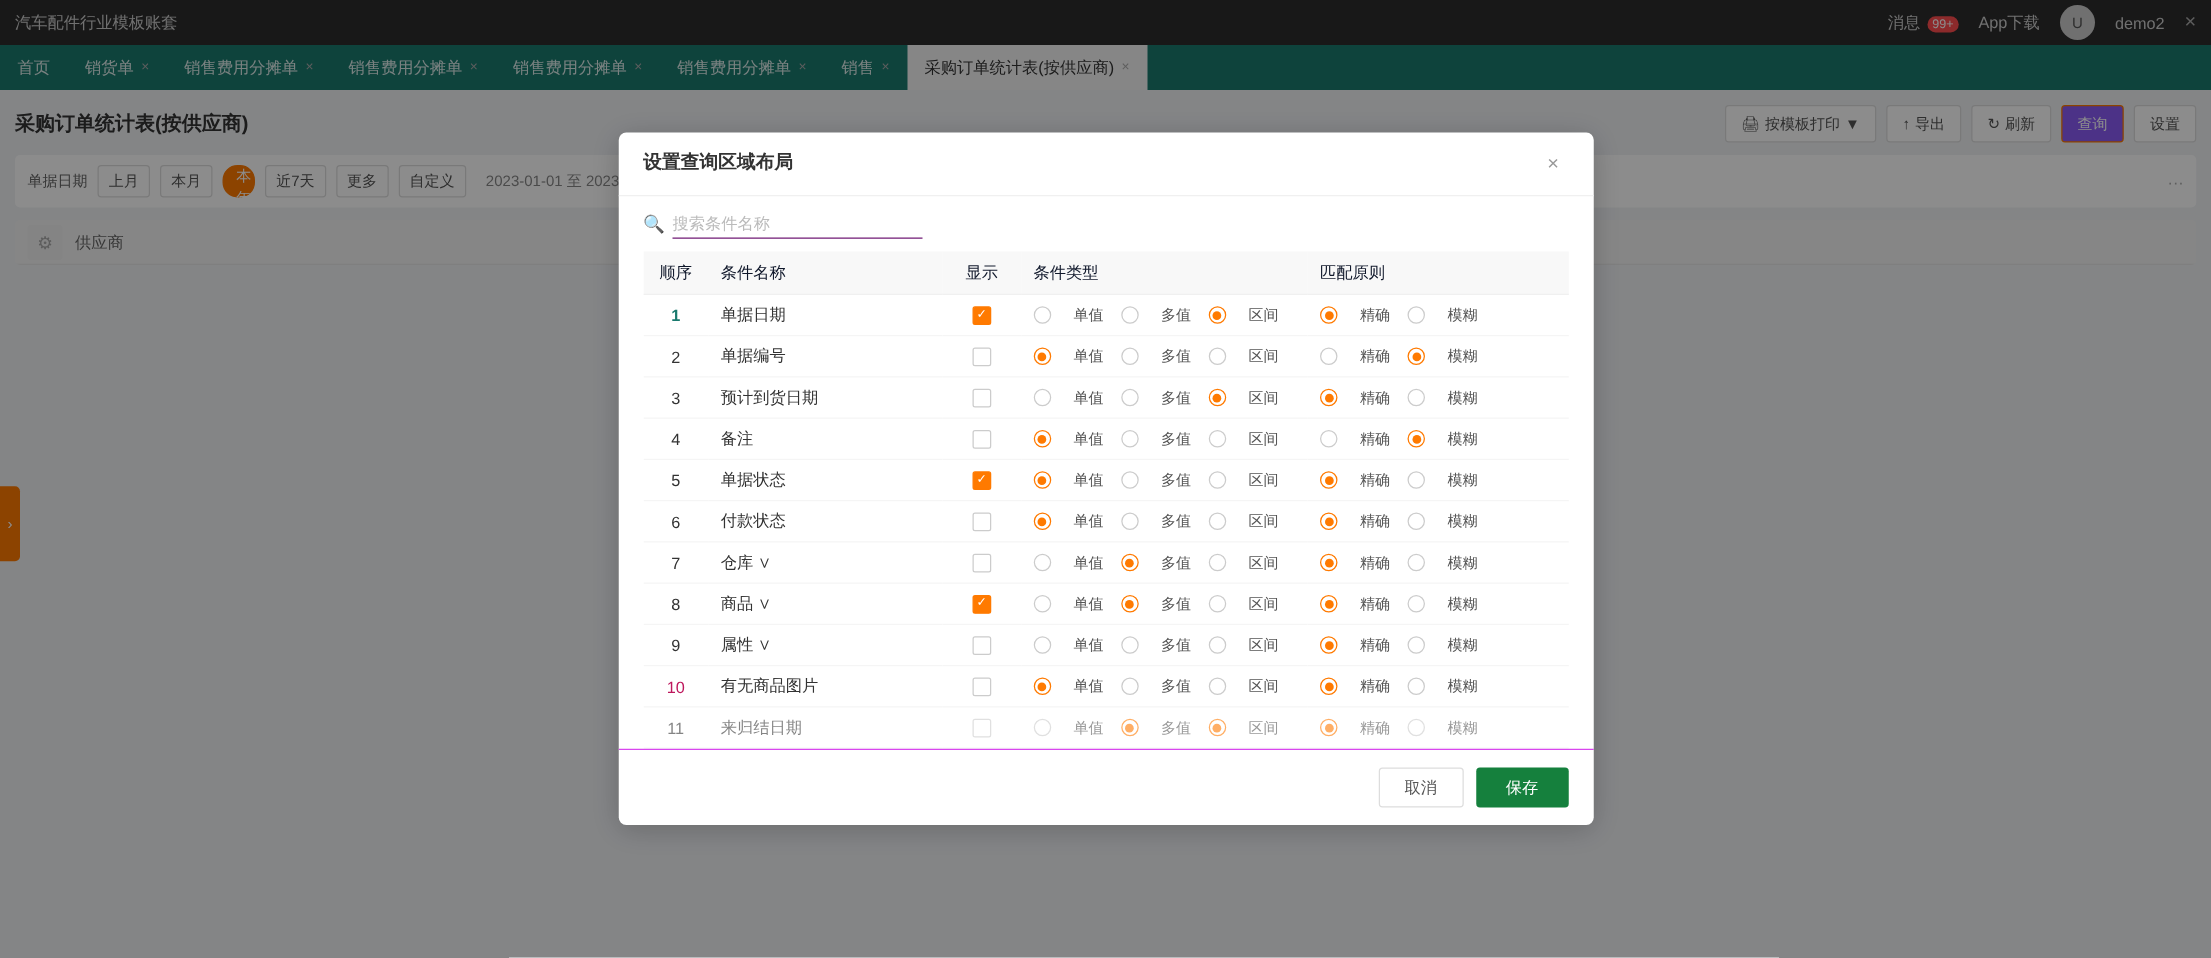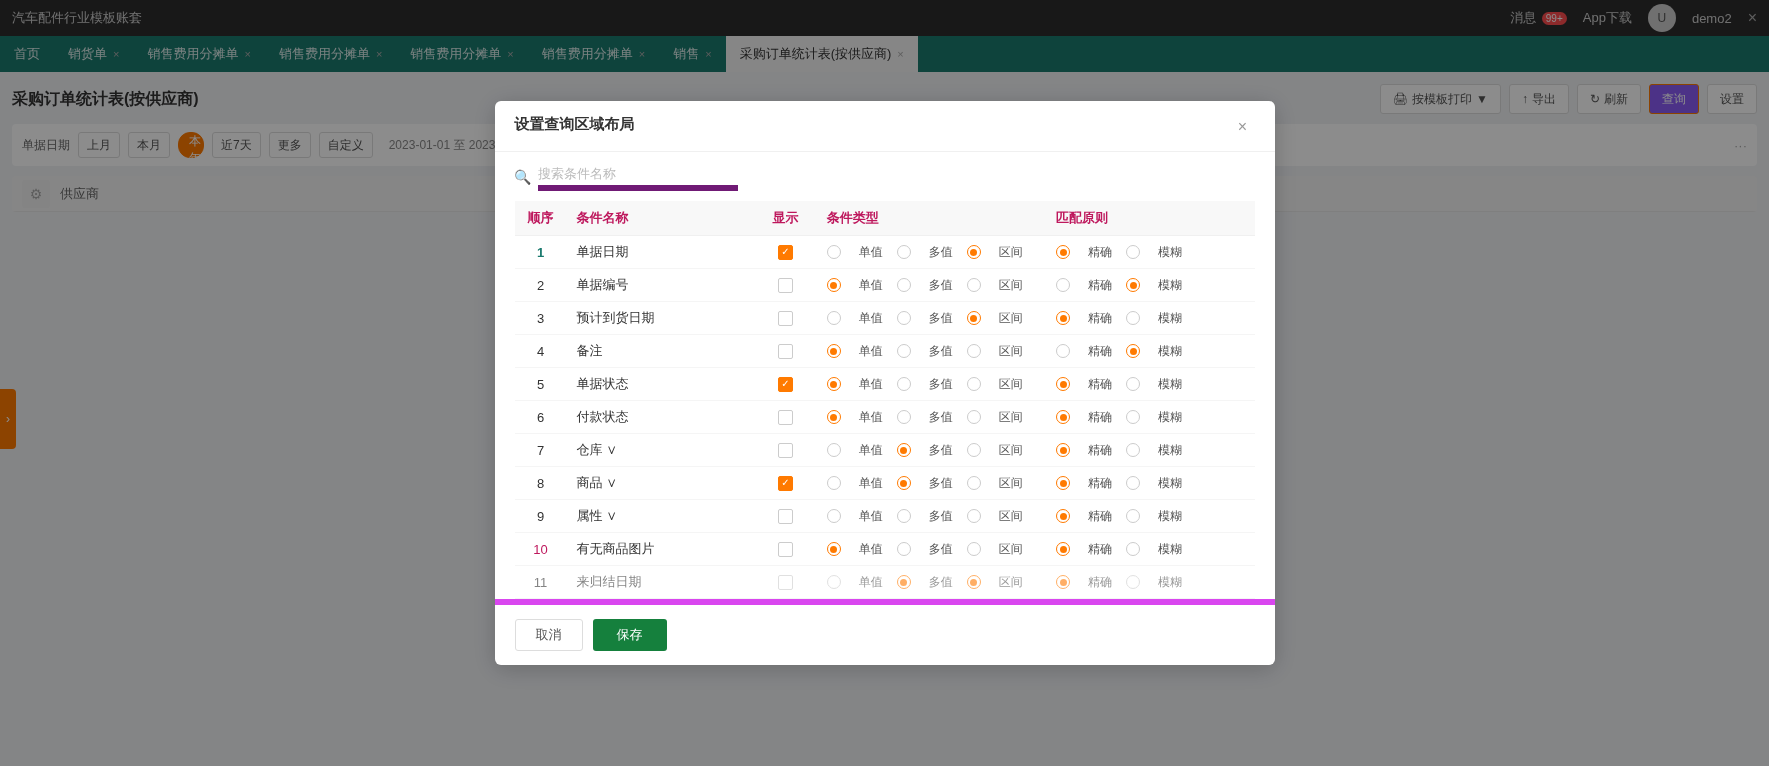--- a/index.html
+++ b/index.html
@@ -224,21 +224,21 @@
       display: flex;
       align-items: center;
       gap: 6px;
     }
     .search-icon-wrap {
       color: #aaa;
       font-size: 14px;
     }
     .modal-search input {
       border: none;
-      border-bottom: 6px solid #701a75;
+      border-bottom: 1px solid #701a75;
       outline: none;
       font-size: 13px;
       color: #a16207;
       width: 200px;
       padding: 4px 0;
     }
     .modal-search input::placeholder { color: #bbb; }
 
     
     .modal-table-wrap {
@@ -250,22 +250,22 @@
       width: 100%;
       border-collapse: collapse;
     }
     .modal-table thead tr {
       background: #f8f8f8;
     }
     .modal-table th {
       padding: 8px 10px;
       text-align: left;
       font-size: 13px;
-      color: #be185d;
-      font-weight: bold;
+      color: #0f172a;
+      font-weight: normal;
       border-bottom: 1px solid #f0f0f0;
     }
     .modal-table th:first-child { width: 50px; text-align: center; }
     .modal-table th:nth-child(2) { width: 180px; }
     .modal-table th:nth-child(3) { width: 60px; text-align: center; }
     .modal-table th:nth-child(4) { width: 220px; }
     .modal-table th:nth-child(5) { width: 200px; }
 
     .modal-table td {
       padding: 7px 10px;
@@ -329,22 +329,23 @@
       content: '✓';
       color: white;
       font-size: 10px;
       line-height: 1;
     }
 
     
     .modal-footer {
       padding: 14px 20px;
       display: flex;
+      justify-content: flex-end;
       gap: 10px;
-      border-top: 6px solid #d946ef;
+      border-top: 1px solid #d946ef;
     }
     .btn-cancel {
       height: 32px;
       padding: 0 20px;
       border: 1px solid #ddd;
       border-radius: 3px;
       background: white;
       color: #555;
       cursor: pointer;
       font-size: 13px;

